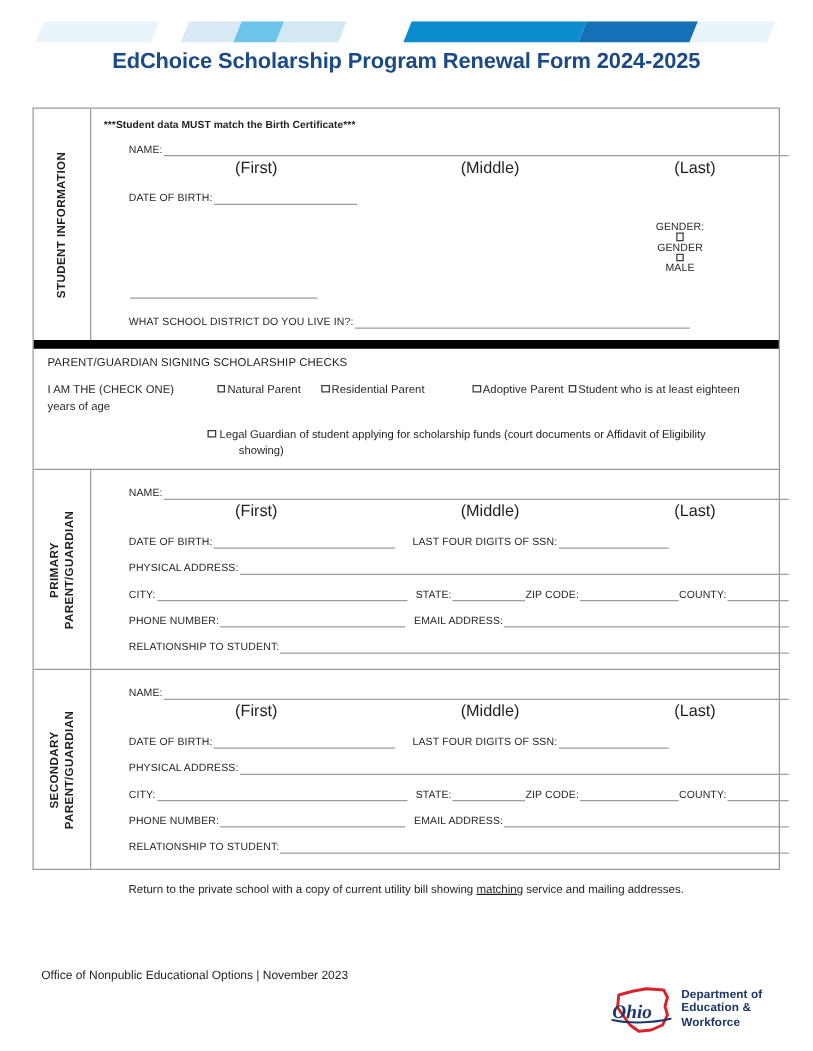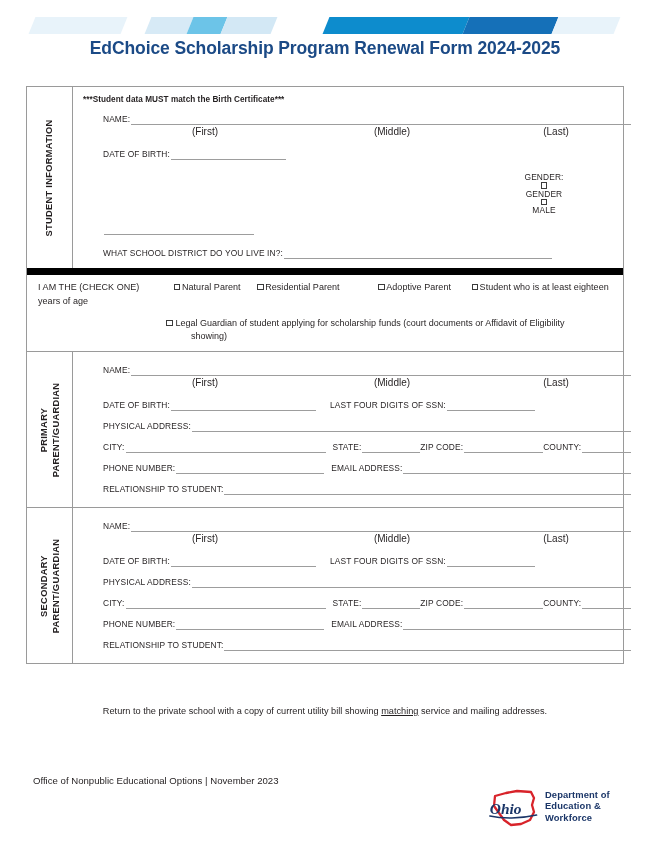--- a/index.html
+++ b/index.html
@@ -123,21 +123,21 @@
 
   .note-bold {
     font-size: 8.2px;
     font-weight: bold;
     letter-spacing: 0.05px;
     margin-bottom: 9px;
   }
 
   .subparts {
     display: flex;
-    font-size: 10px;
+    font-size: 13px;
     margin-top: 1px;
     margin-bottom: 2px;
     padding-left: 24px;
     color: #231f20;
   }
   .subparts span { text-align: center; }
   .sp-first { flex: 0 0 196px; }
   .sp-mid   { flex: 0 0 178px; }
   .sp-last  { flex: 0 0 auto; width: 150px; }
 
@@ -302,31 +302,32 @@
           <span class="rule" style="flex:0 0 268px;"></span>
         </div>
 
       </div>
     </div>
 
     <div class="black-bar"></div>
 
     <div class="trow" style="border-bottom:1px solid #9a9a9a;">
       <div class="signing-cell">
+        <div class="signing-title">PARENT/GUARDIAN SIGNING SCHOLARSHIP CHECKS</div>
 
         <div class="signing-opts">
           <span class="opt-lead">I AM THE (CHECK ONE)</span>
           <span class="opt-group">
             <span class="opt-item">
               <span class="inline-cbx"></span><span>Natural Parent</span>
             </span>
             <span class="opt-item">
               <span class="inline-cbx"></span><span>Residential Parent</span>
             </span>
-            <span class="opt-item" style="margin-right:18px;padding-left:22px;">
+            <span class="opt-item" style="margin-right:1px;padding-left:22px;">
               <span class="inline-cbx"></span><span>Adoptive Parent</span>
             </span>
             <span>
               <span class="inline-cbx"></span><span>Student who is at least eighteen years of age</span>
             </span>
           </span>
         </div>
 
         <div class="opt-indent">
           <span class="inline-cbx" style="margin-right:3px;"></span><span>Legal Guardian of student applying for scholarship funds (court documents or Affidavit of Eligibility</span>

